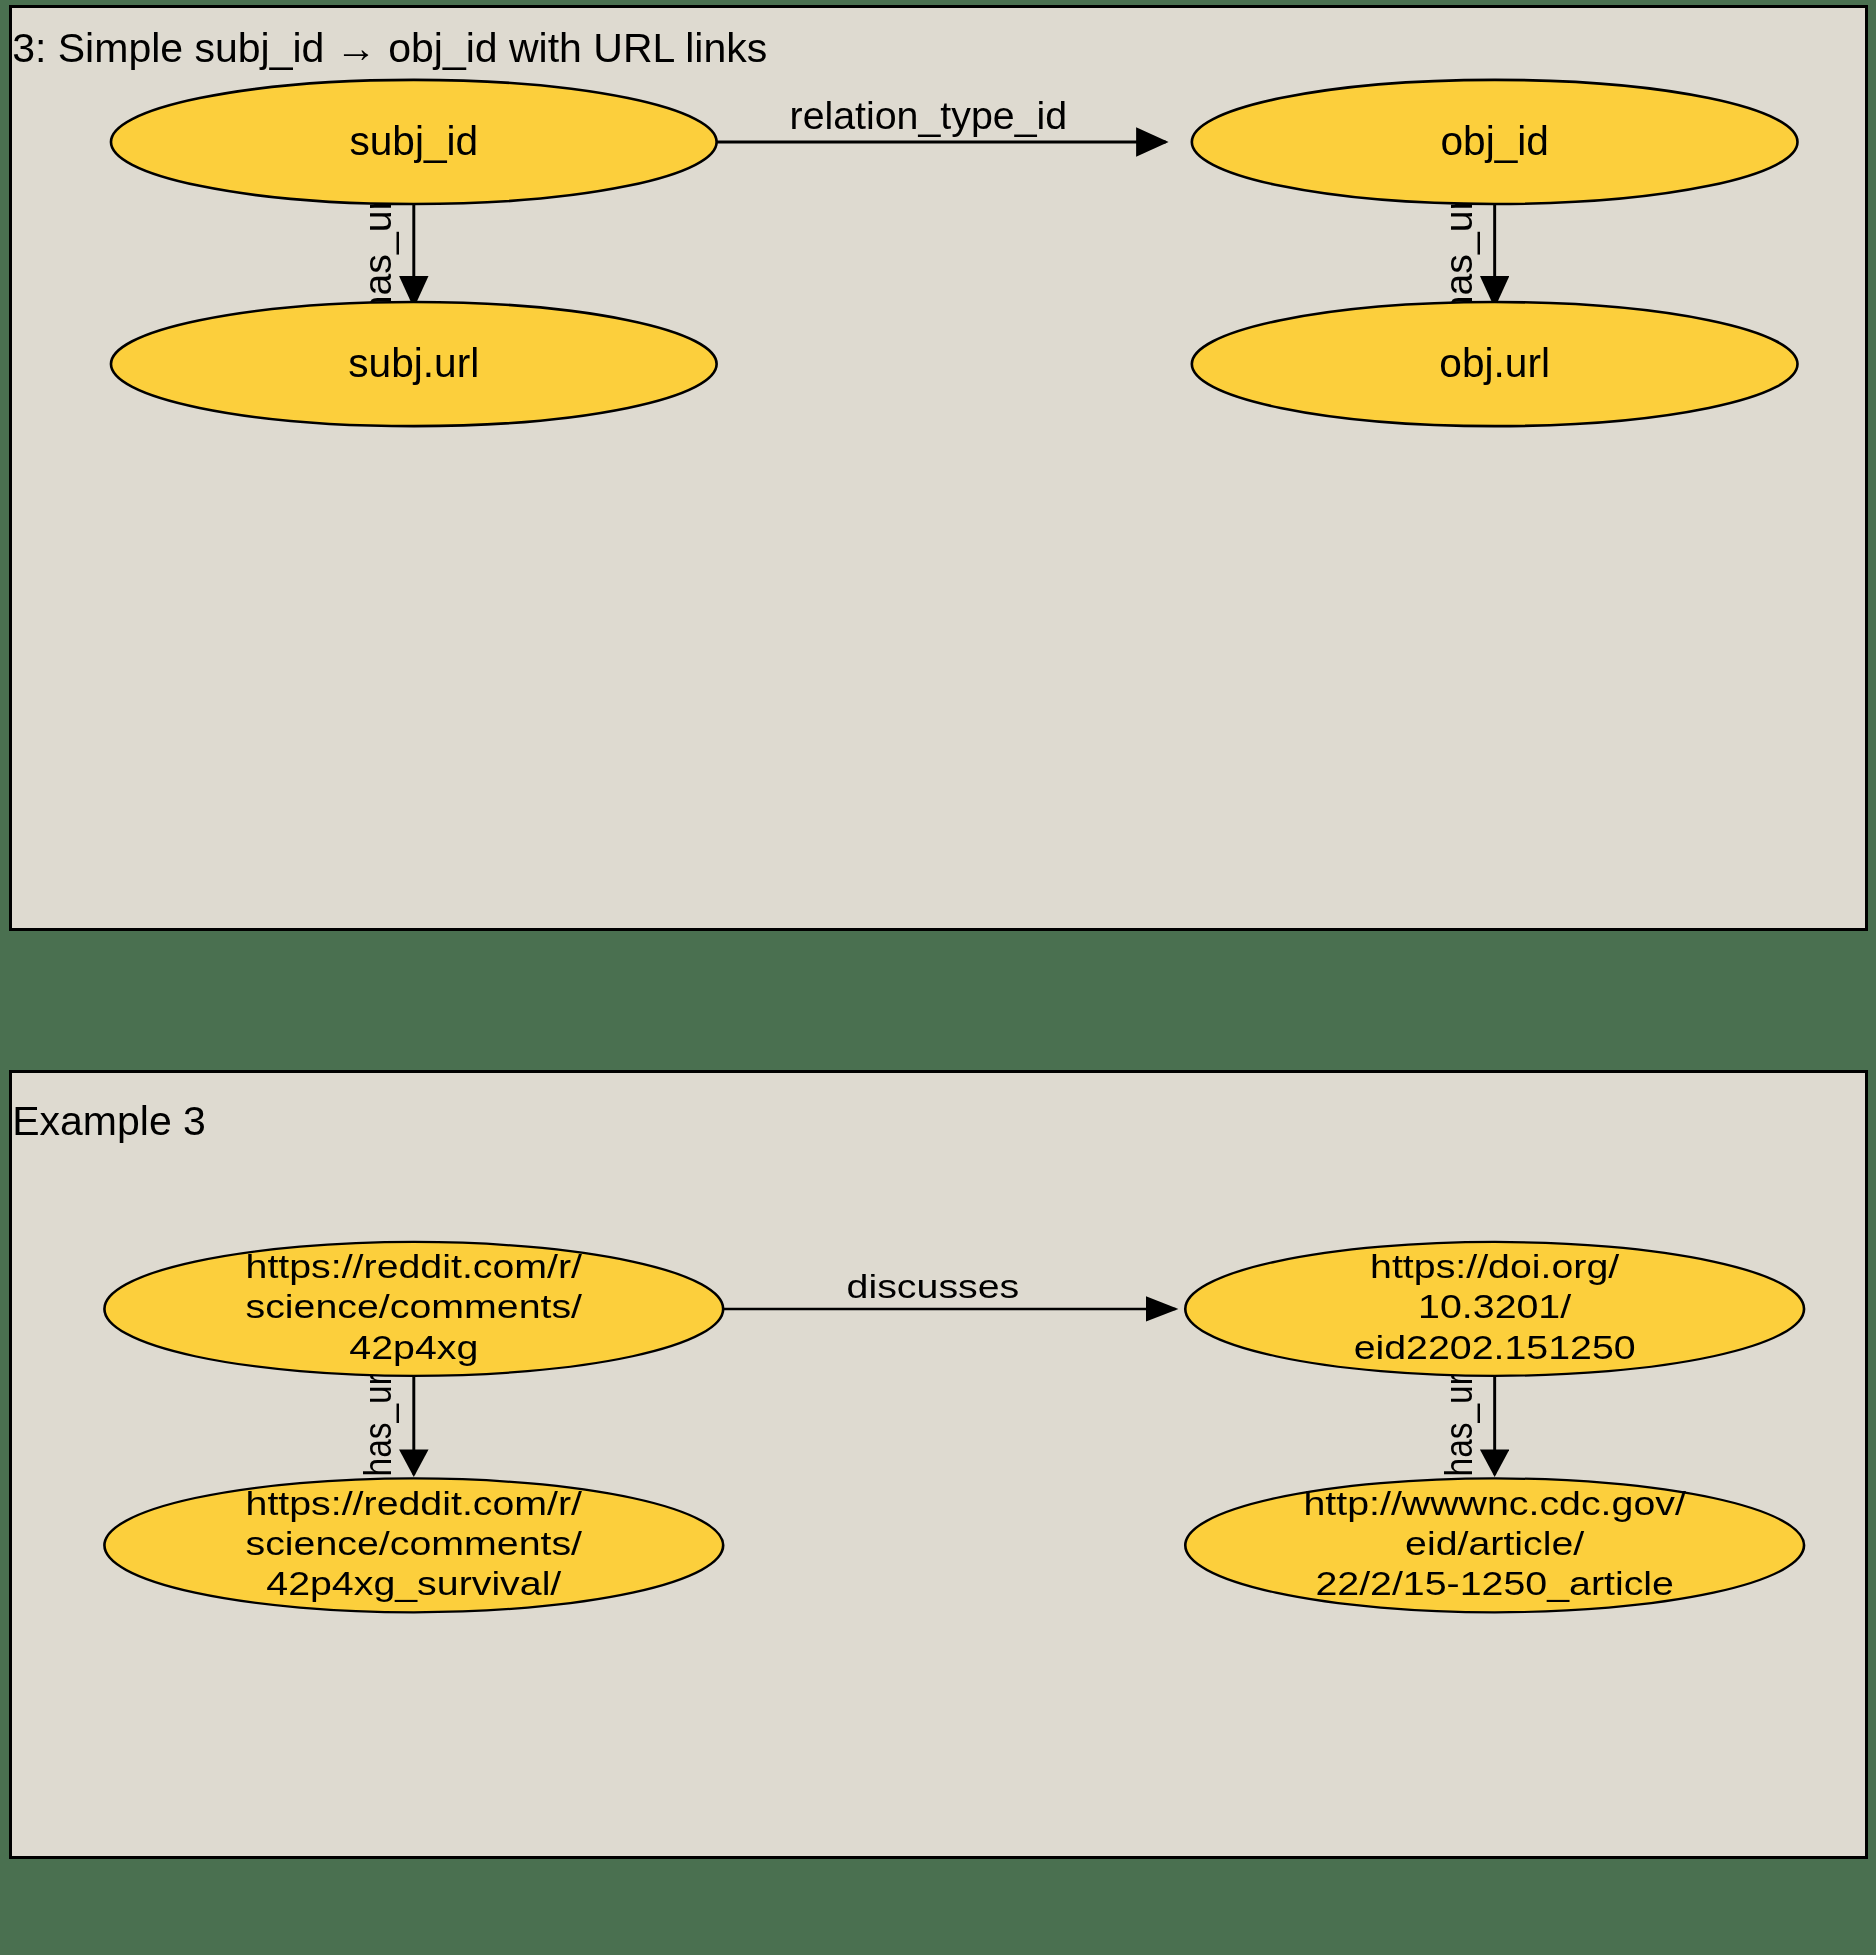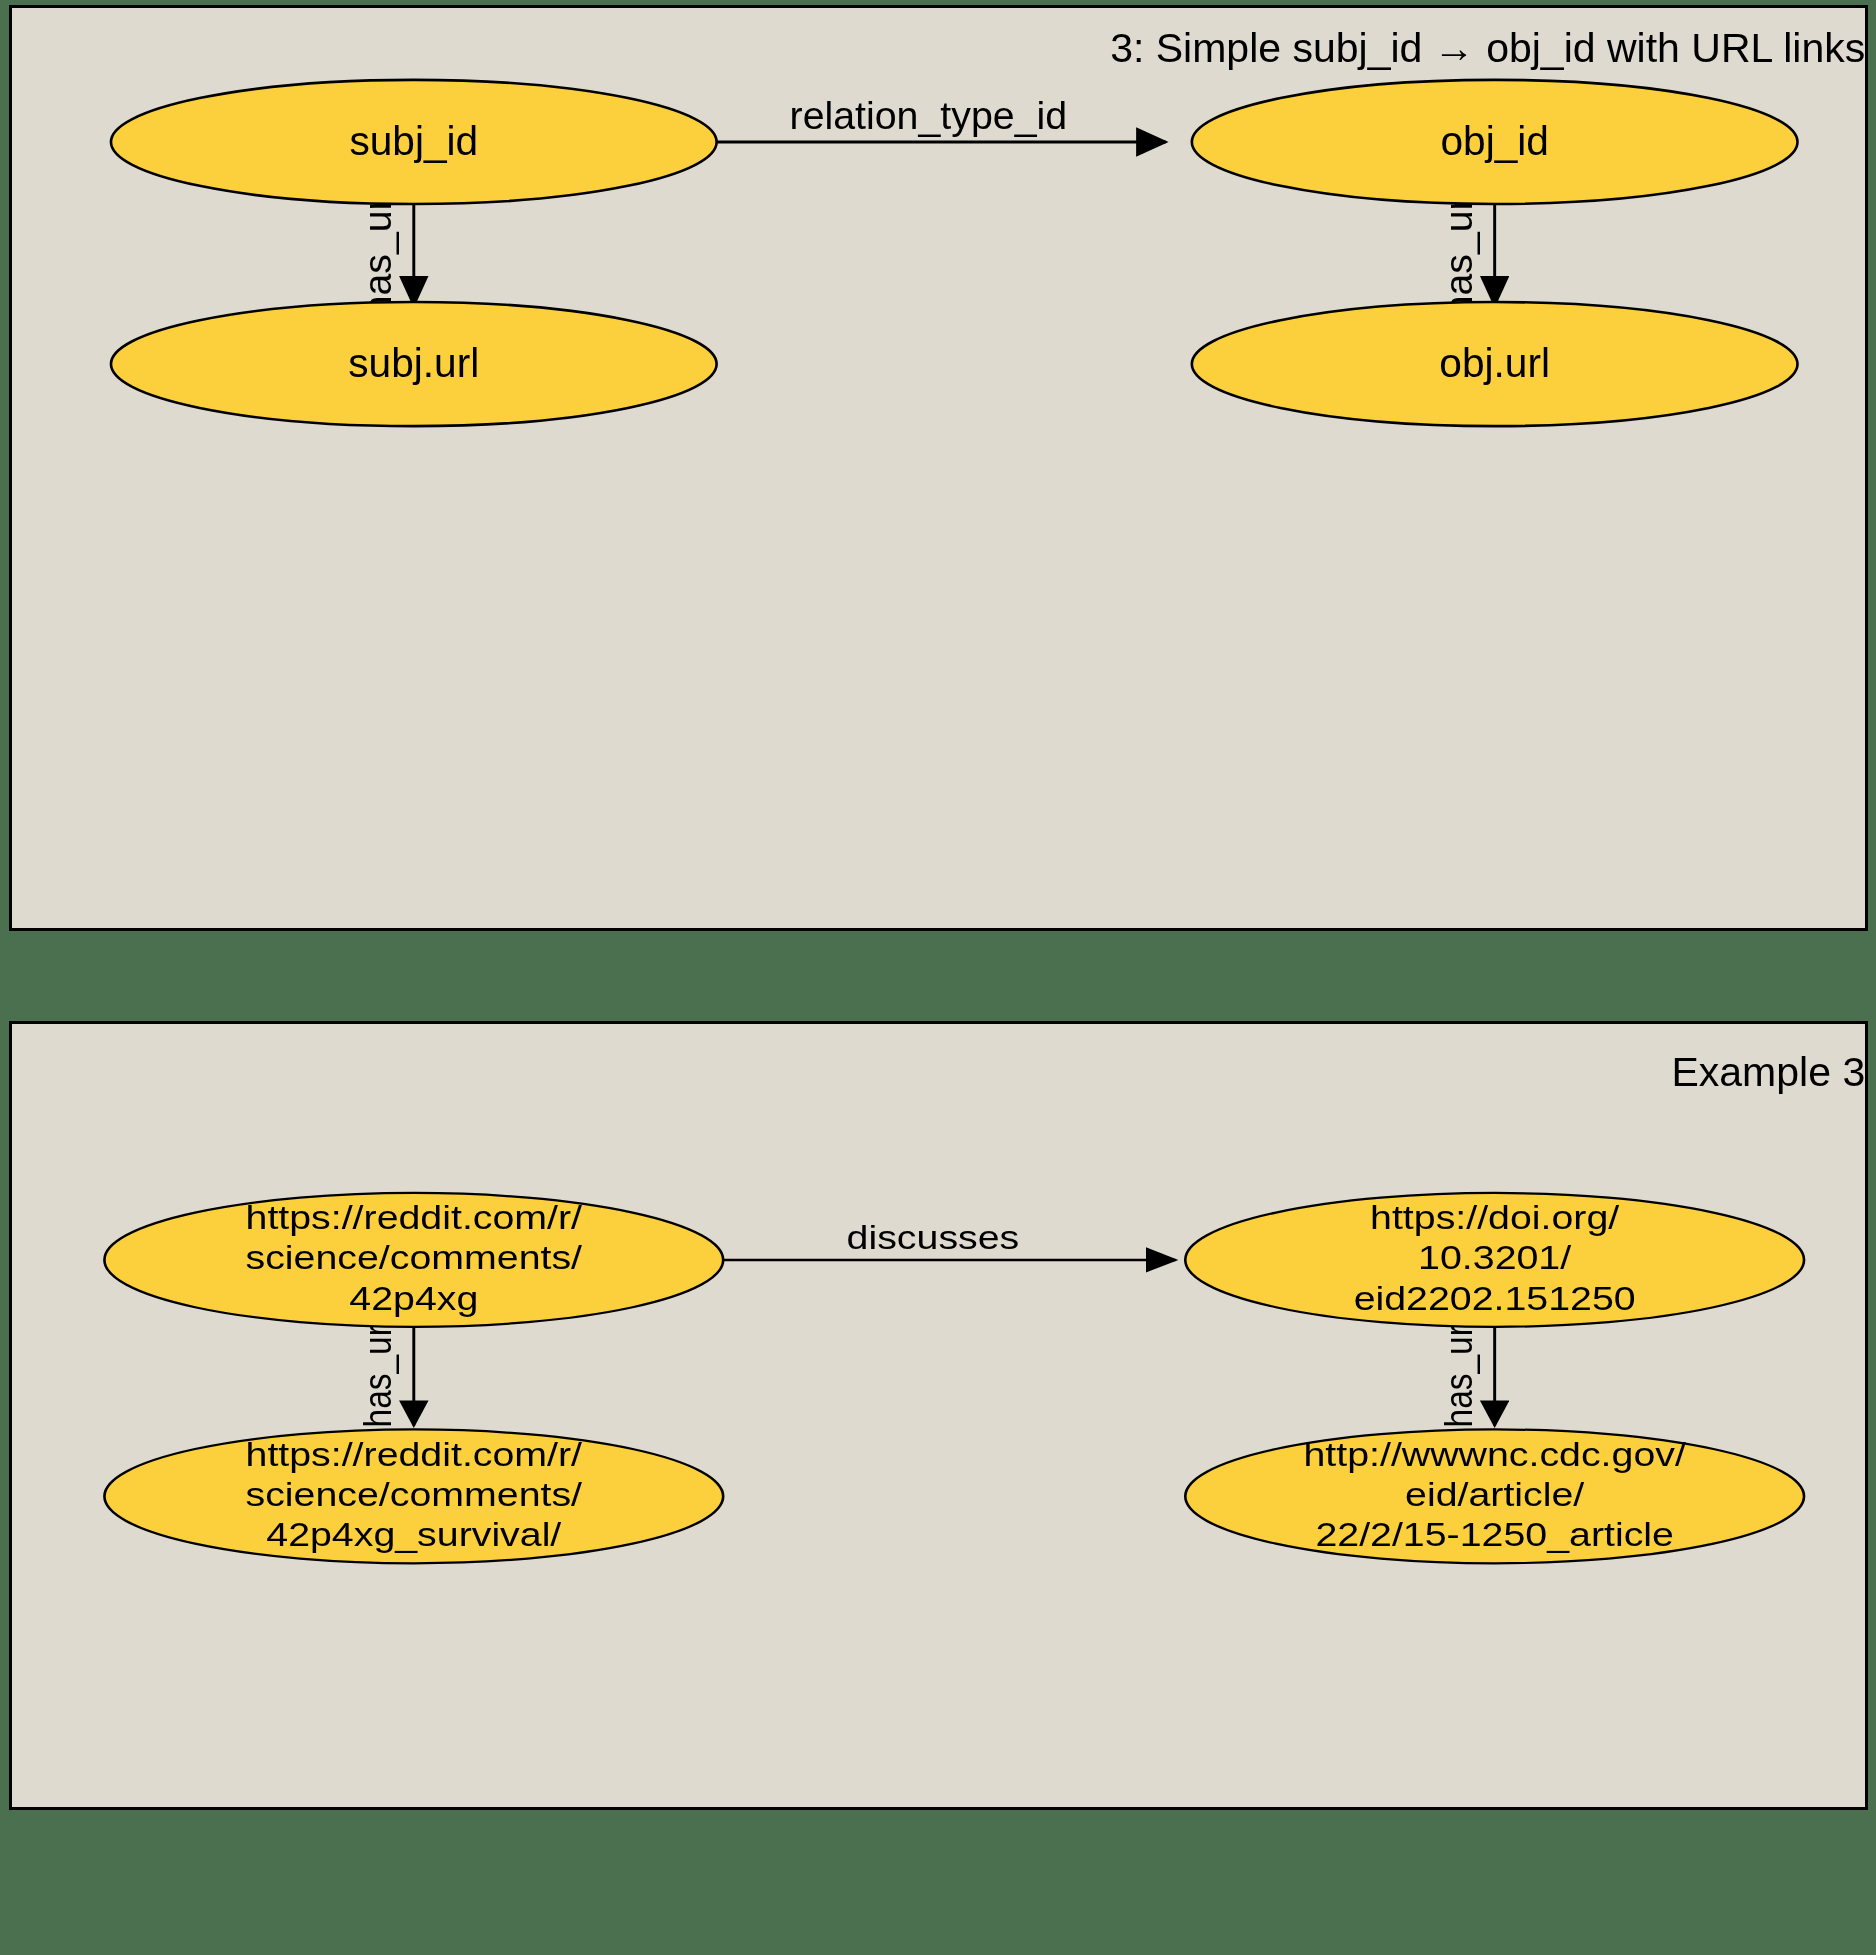--- a/index.html
+++ b/index.html
@@ -26,30 +26,30 @@
     box-sizing: border-box;
   }
   #panel-schema {
     left: 9.2px;
     top: 5.3px;
     width: 1859px;
     height: 926px;
   }
   #panel-example {
     left: 9.2px;
-    top: 1021px;
+    top: 1070px;
     width: 1859px;
     height: 789px;
     padding-left: 12px;
   }
   .panel-title {
     position: absolute;
     left: 0;
     right: 0;
-    text-align: right;
+    text-align: left;
     font-size: 41px;
     color: #000000;
     white-space: nowrap;
   }
   #panel-schema .panel-title { top: 17px; }
   #panel-example .panel-title { top: 25px; }
 
   .graph-svg {
     position: absolute;
     left: 0;

